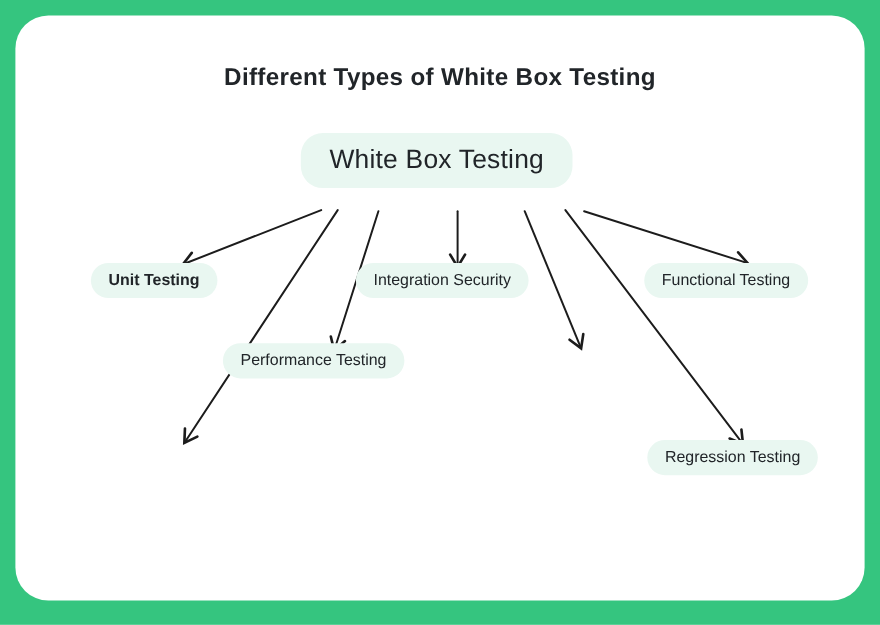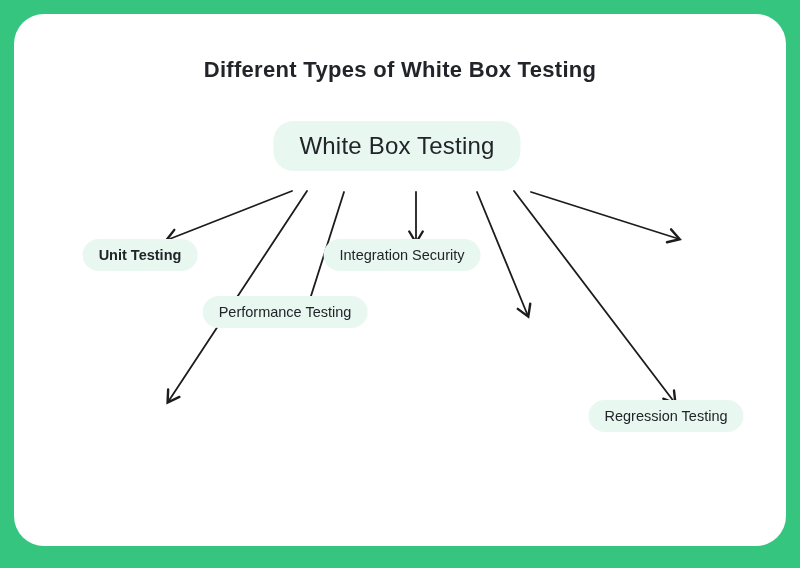--- a/index.html
+++ b/index.html
@@ -92,19 +92,20 @@
     </svg>
 
   </div>
 
   <div class="node root" style="left:397px; top:146px;">White Box Testing</div>
 
   <div class="node leaf" style="left:140px; top:255px;font-weight:bold;">Unit Testing</div>
 
   <div class="node leaf" style="left:402px; top:255px;">Integration Security</div>
 
+  <div class="node leaf" style="left:660px; top:255px;">Functional Testing</div>
 
-  <div class="node leaf" style="left:285px; top:312px;">Performance Testing</div>
+  <div class="node leaf" style="left:285px; top:328px;">Performance Testing</div>
 
 
 
   <div class="node leaf" style="left:666px; top:416px;">Regression Testing</div>
 </div>
 
 </body></html>

